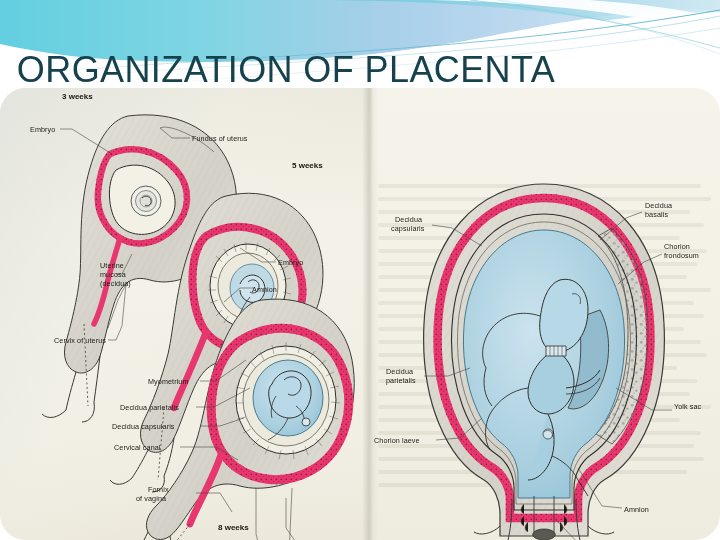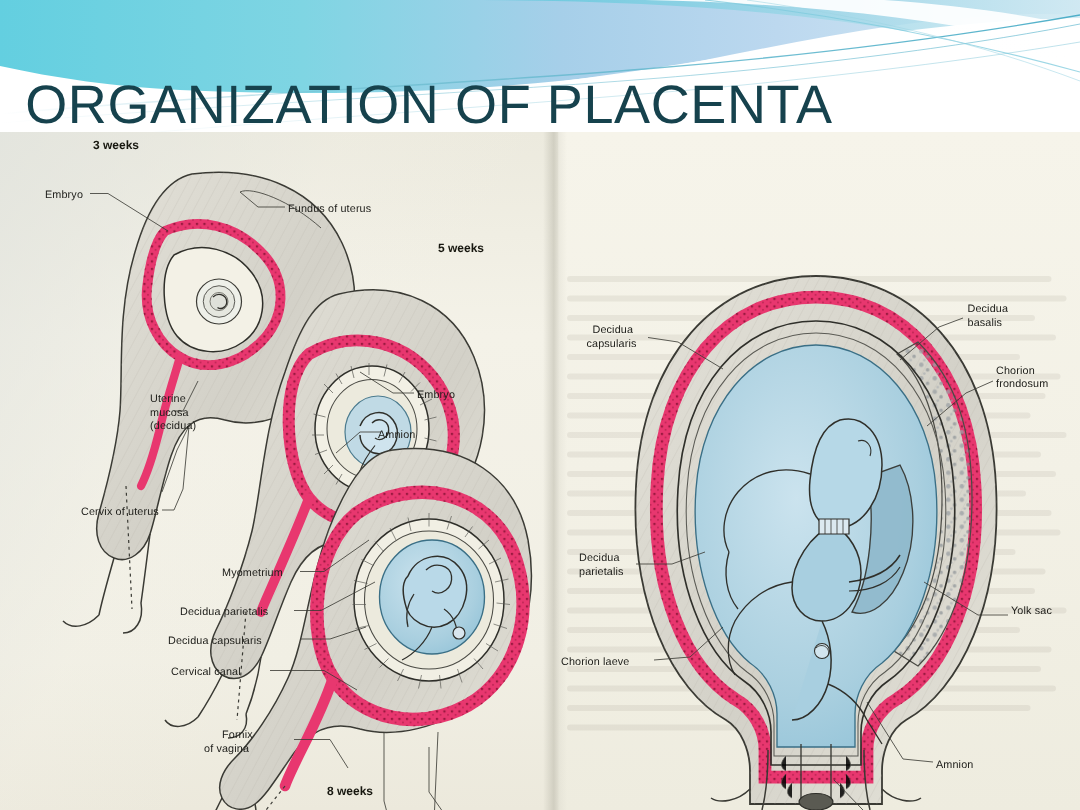--- a/index.html
+++ b/index.html
@@ -40,20 +40,21 @@
     white-space: nowrap;
   }
 
   
   #figure-area {
     position: absolute;
     left: 0; top: 88px;
     width: 720px; height: 452px;
     background: #f2f1e8;
     overflow: hidden;
+    border-radius: 26px;
   }
   
   .paper-tint {
     position: absolute; pointer-events: none;
   }
   #paper-left {
     left: 0; top: 0; width: 372px; height: 452px;
     background:
       linear-gradient(118deg, rgba(226,228,222,0.85) 0%, rgba(243,242,234,0.2) 38%, rgba(240,239,230,0) 60%),
       linear-gradient(180deg, #eceade 0%, #f4f2e8 30%, #f1efe4 78%, #ece9dc 100%);

